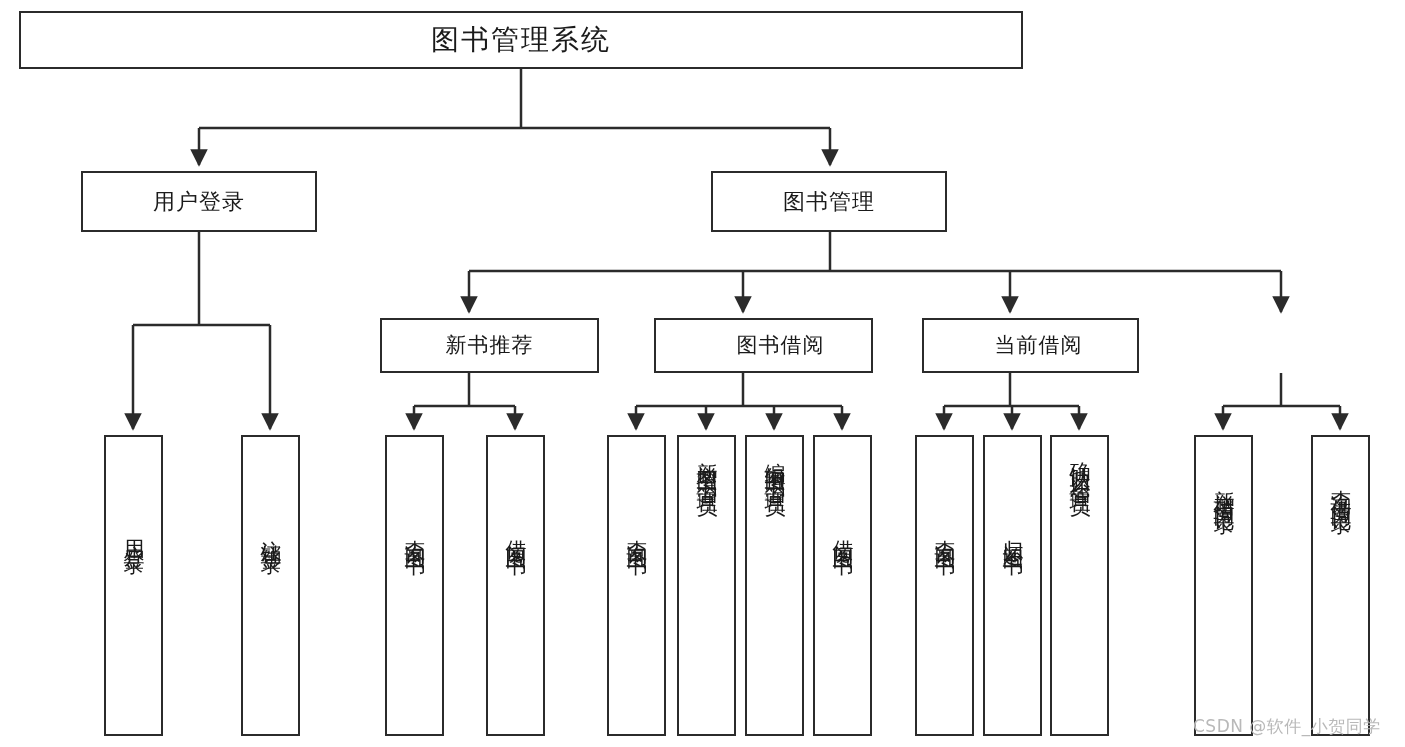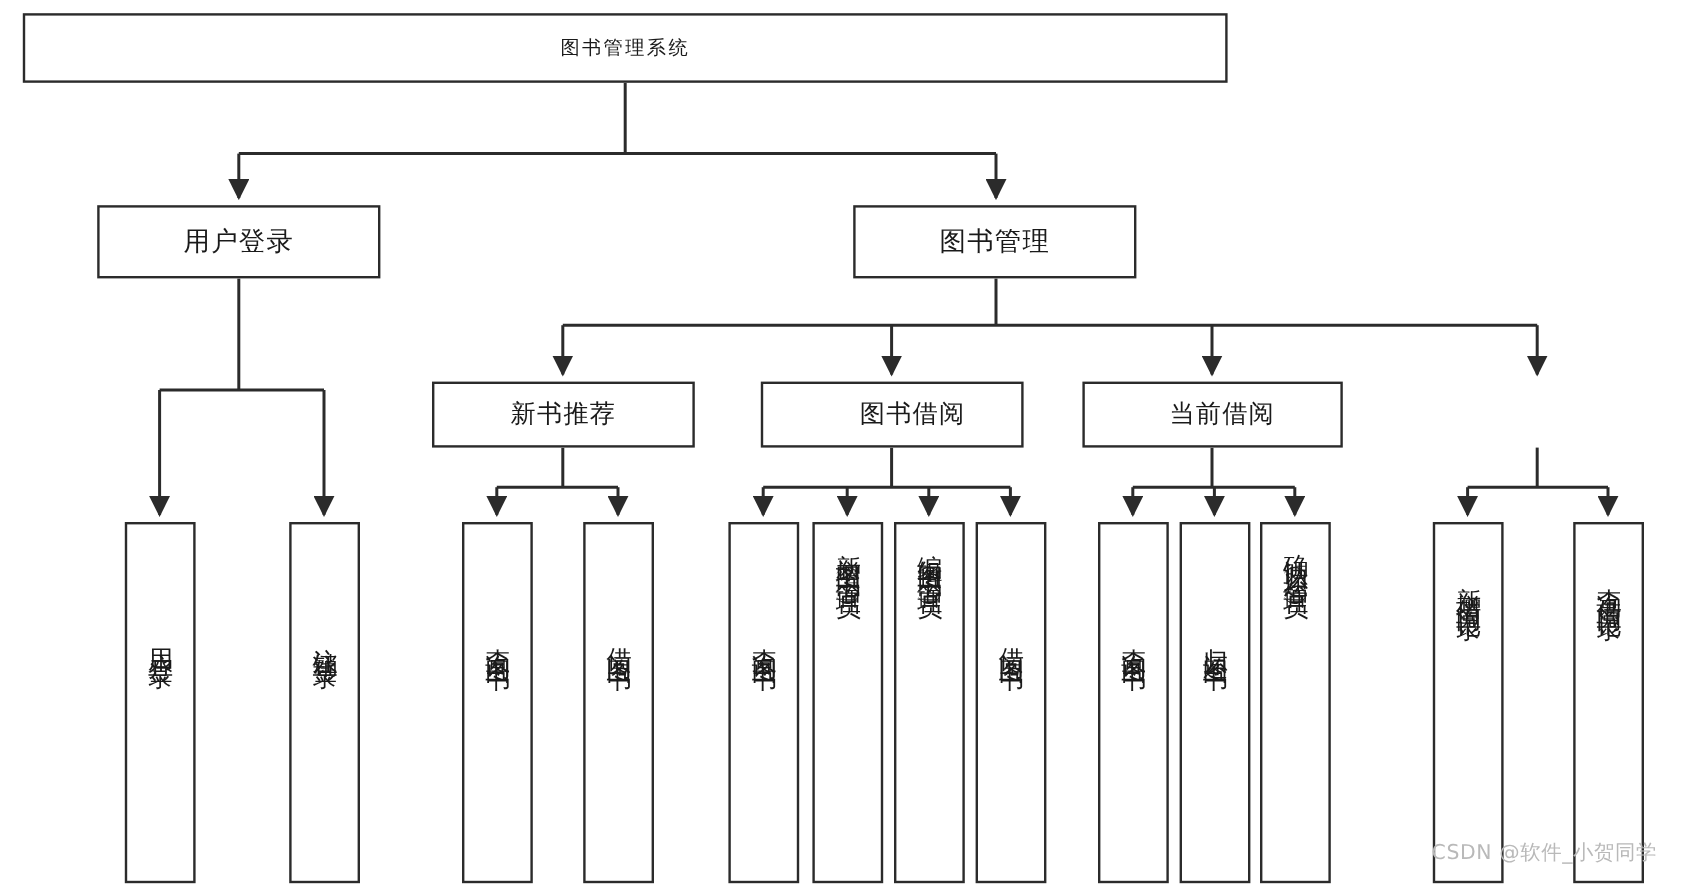--- a/index.html
+++ b/index.html
@@ -36,26 +36,27 @@
     justify-content: center;
     color: #1a1a1a;
   }
   .node-h {
     font-size: 22px;
     letter-spacing: 1px;
     line-height: 1;
     white-space: nowrap;
   }
   .node-root {
-    font-size: 16px;
+    font-size: 28px;
     letter-spacing: 2px;
   }
   .node-l2 {
     font-size: 21px;
     letter-spacing: 1px;
+    margin-left: 20px;
   }
   
   .node-leaf {
     align-items: flex-start;
     justify-content: center;
   }
   .vtext {
     writing-mode: vertical-rl;
     text-orientation: upright;
     font-size: 21px;
@@ -189,15 +190,15 @@
     <span class="vtext">确认归还（管理员）</span>
   </div>
 
   <div class="node node-leaf leaf-upper" style="left:1194px; top:435px; width:59px; height:301px;">
     <span class="vtext">新增借阅记录</span>
   </div>
   <div class="node node-leaf leaf-upper" style="left:1311px; top:435px; width:59px; height:301px;">
     <span class="vtext">查询借阅记录</span>
   </div>
 
-  <div class="watermark" style="left:1193px; top:699px;">CSDN @软件_小贺同学</div>
+  <div class="watermark" style="left:1193px; top:715px;">CSDN @软件_小贺同学</div>
 
 </div>
 
 </body></html>

